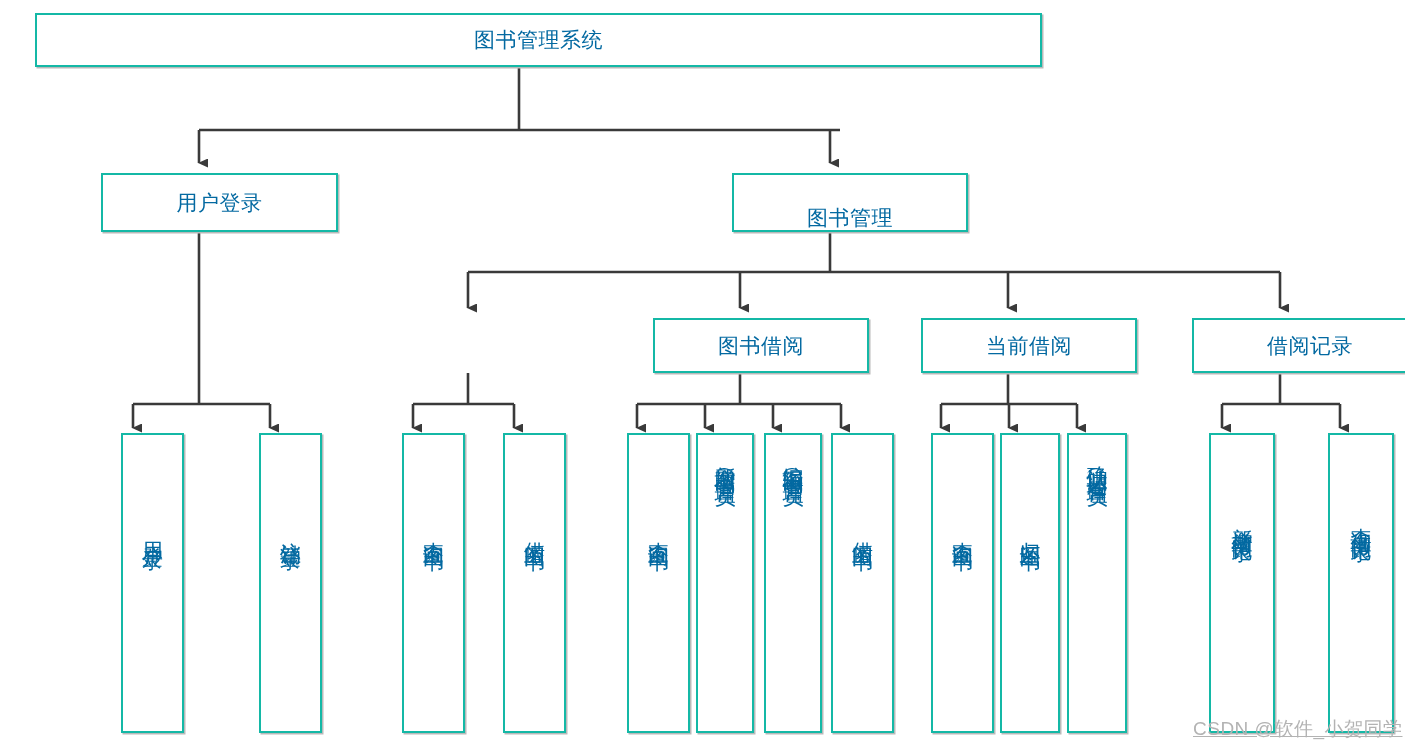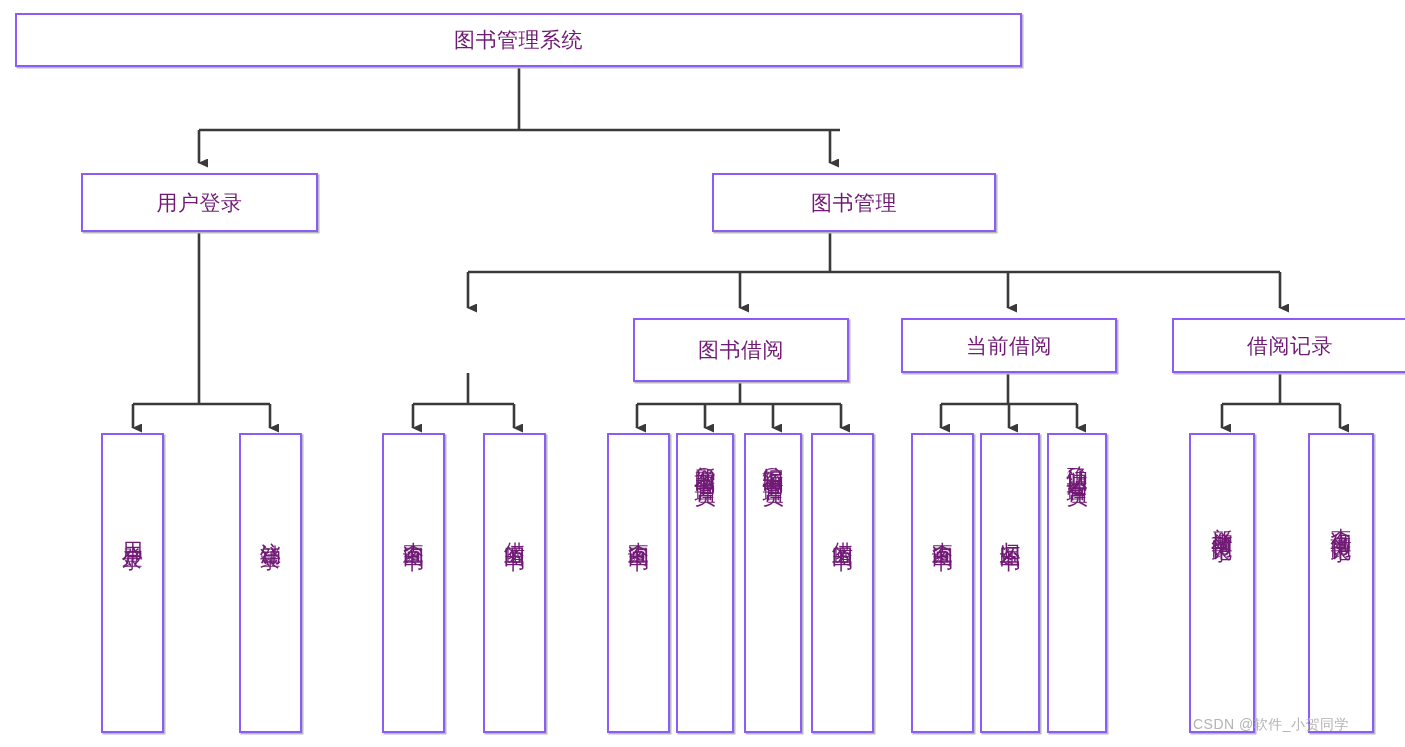--- a/index.html
+++ b/index.html
@@ -22,27 +22,28 @@
     left: 0;
     top: 0;
     width: 1405px;
     height: 747px;
     pointer-events: none;
   }
   .node {
     position: absolute;
     box-sizing: border-box;
     background: #ffffff;
-    border: 2px solid #8b5cf6;
+    border: 2px solid #14b8a6;
     box-shadow: 1.5px 1.5px 0 0 #b9b9b9;
     display: flex;
     align-items: center;
     justify-content: center;
-    color: #701a75;
+    color: #0369a1;
     z-index: 2;
+    margin-left: 20px;
   }
   .node.horizontal {
     font-size: 21px;
     line-height: 1.2;
     letter-spacing: 0.5px;
   }
   .node.vertical {
     align-items: flex-start;
     justify-content: center;
     padding-top: 14px;
@@ -61,25 +62,26 @@
   .node.vertical.mid2 .vtext {
     margin-top: 62px;
   }
   .node.vertical.topaligned .vtext {
     margin-top: 0;
   }
   #watermark {
     position: absolute;
     left: 1193px;
     top: 716px;
-    font-size: 14px;
+    font-size: 19px;
     color: #b3b3b3;
     white-space: nowrap;
     z-index: 3;
     letter-spacing: 0.5px;
+    text-decoration: underline;
   }
 </style>
 </head>
 <body>
 
 <div id="canvas">
 
   <svg id="edges" viewBox="0 0 1405 747" width="1405" height="747">
     <defs>
       <marker id="arw" markerWidth="9" markerHeight="10" refX="4.5" refY="9" orient="auto" markerUnits="userSpaceOnUse">
@@ -131,26 +133,26 @@
   </svg>
 
   <div class="node horizontal" style="left:15px; top:13px; width:1007px; height:54px;">
     <span>图书管理系统</span>
   </div>
 
   <div class="node horizontal" style="left:81px; top:173px; width:237px; height:59px;">
     <span>用户登录</span>
   </div>
 
-  <div class="node horizontal" style="left:712px; top:173px; width:284px; height:59px;">
+  <div class="node horizontal" style="left:712px; top:173px; width:236px; height:59px;align-items:flex-end;">
     <span>图书管理</span>
   </div>
 
 
-  <div class="node horizontal" style="left:633px; top:318px; width:216px; height:64px;">
+  <div class="node horizontal" style="left:633px; top:318px; width:216px; height:55px;">
     <span>图书借阅</span>
   </div>
 
   <div class="node horizontal" style="left:901px; top:318px; width:216px; height:55px;">
     <span>当前借阅</span>
   </div>
 
   <div class="node horizontal" style="left:1172px; top:318px; width:236px; height:55px;">
     <span>借阅记录</span>
   </div>

